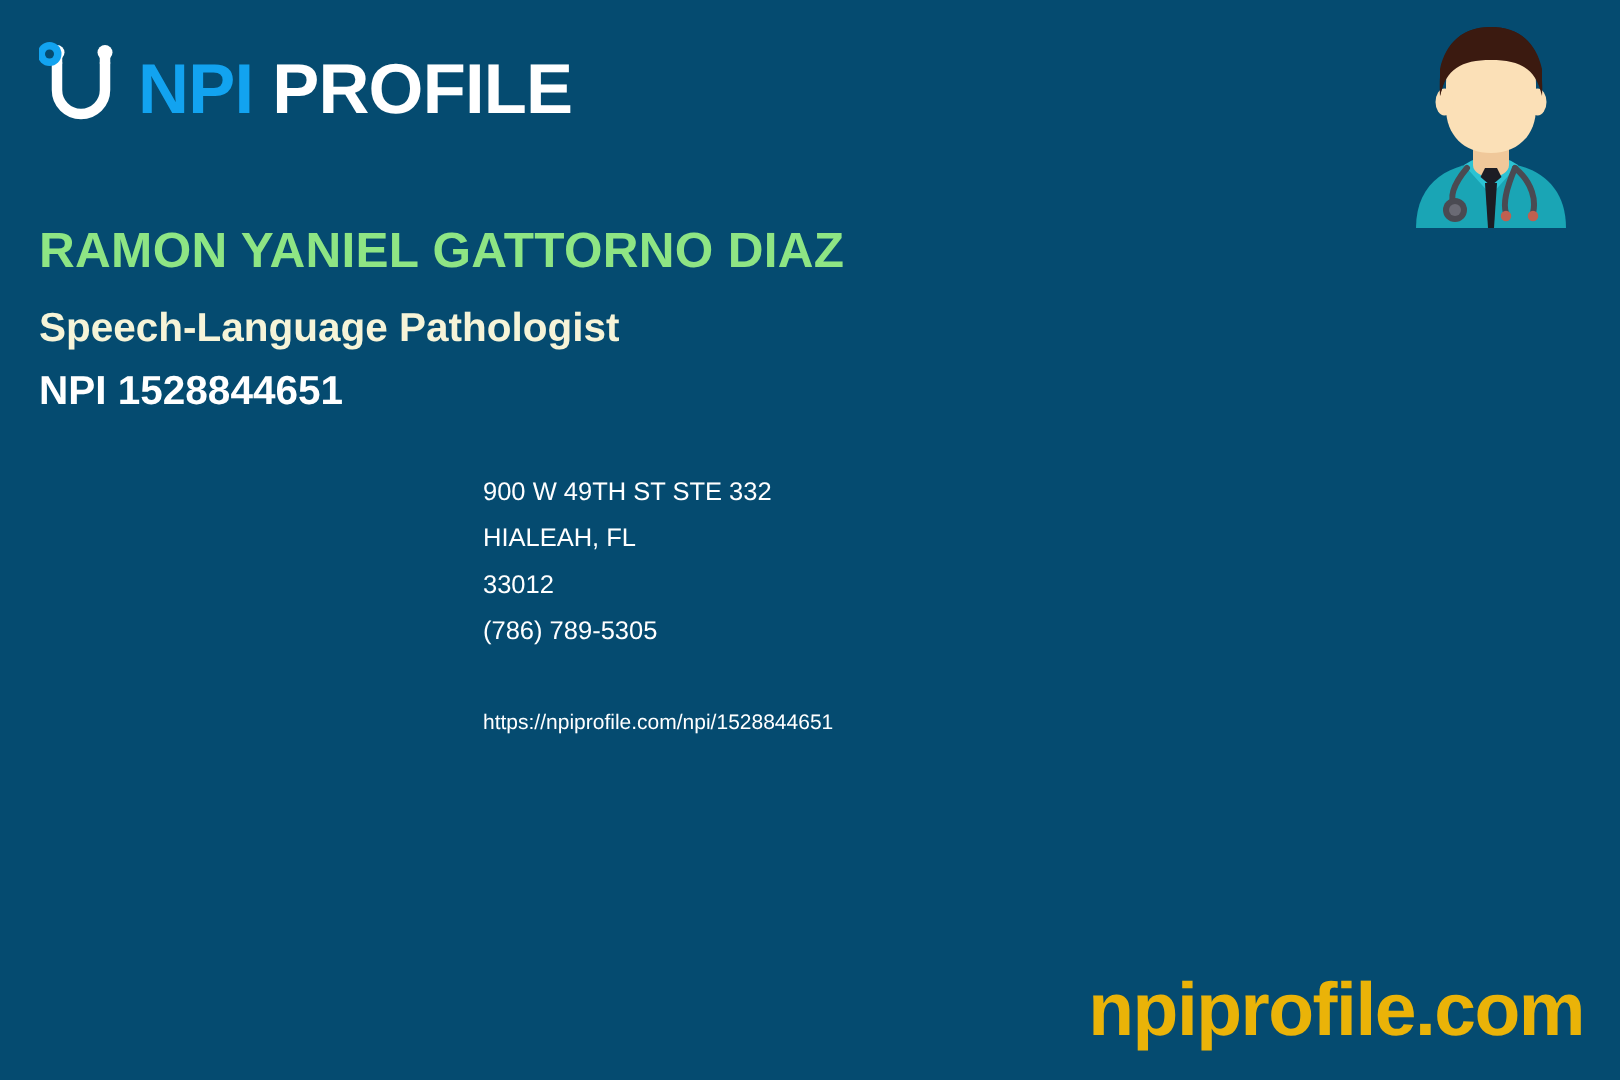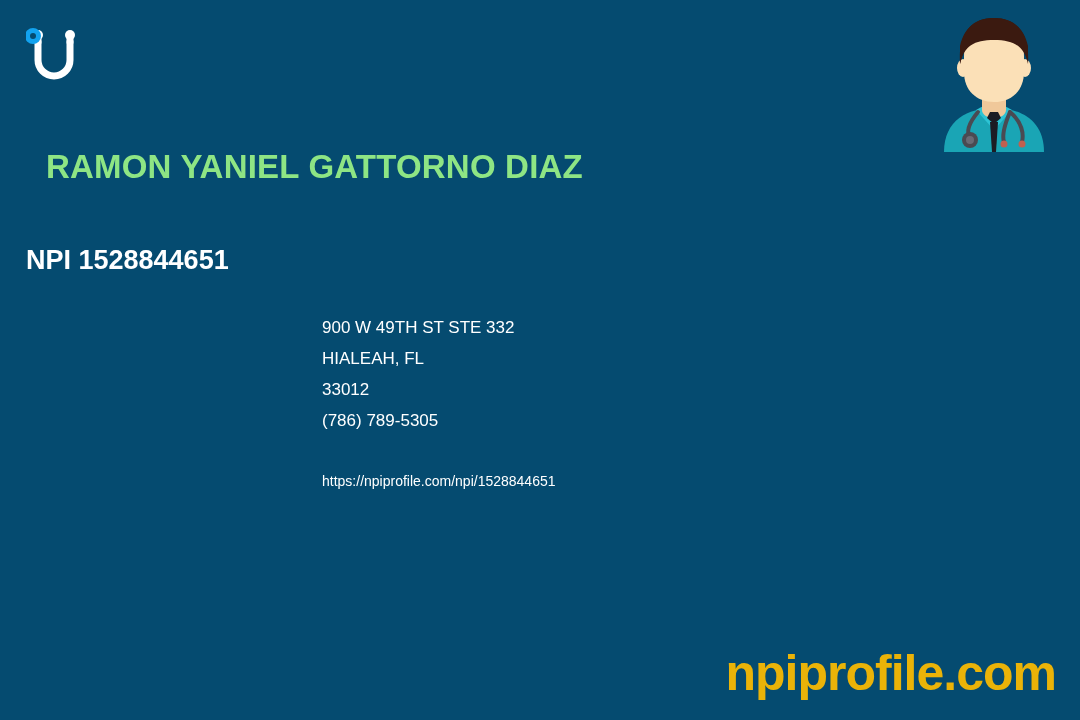--- a/index.html
+++ b/index.html
@@ -65,21 +65,20 @@
   .provider-name {
     position: absolute;
     left: 26px;
     top: 149px;
     font-size: 33px;
     font-weight: bold;
     color: #8ee584;
     letter-spacing: 0.2px;
     line-height: 1.1;
     white-space: nowrap;
-    margin-left: 20px;
   }
 
   .provider-taxonomy {
     position: absolute;
     left: 26px;
     top: 203px;
     font-size: 27px;
     font-weight: bold;
     color: #f6f4d8;
     line-height: 1.15;
@@ -149,20 +148,23 @@
 
         <path d="M44 16 L44 10" fill="none" stroke="#ffffff" stroke-width="7" stroke-linecap="round"></path>
         <path d="M12 16 L12 10" fill="none" stroke="#ffffff" stroke-width="7" stroke-linecap="round"></path>
 
         <circle cx="12" cy="9" r="5" fill="#ffffff"></circle>
         <circle cx="44" cy="9" r="5" fill="#ffffff"></circle>
 
         <circle cx="7" cy="10" r="8" fill="#12a3f0"></circle>
         <circle cx="7" cy="10" r="3" fill="#054b70"></circle>
       </svg>
+    </span>
+    <span class="logo-wordmark">
+      <span class="logo-npi">NPI</span><span>&nbsp;</span><span class="logo-profile">PROFILE</span>
     </span>
   </div>
 
   <div class="avatar">
     <svg viewBox="0 0 136 140" xmlns="http://www.w3.org/2000/svg">
 
       <path d="M18 140 C18 108 42 96 68 96 C94 96 118 108 118 140 Z" fill="#1aa5b5"></path>
 
       <path d="M50 98 L68 118 L86 98 C80 94 74 92 68 92 C62 92 56 94 50 98 Z" fill="#2cc3d4"></path>
 
@@ -183,20 +185,21 @@
       <path d="M84 100 C96 110 98 122 96 130" fill="none" stroke="#4a4a52" stroke-width="4" stroke-linecap="round"></path>
       <path d="M84 100 C78 114 76 124 78 130" fill="none" stroke="#4a4a52" stroke-width="4" stroke-linecap="round"></path>
       <circle cx="44" cy="128" r="8" fill="#4a4a52"></circle>
       <circle cx="44" cy="128" r="4" fill="#6a6a74"></circle>
       <circle cx="78" cy="132" r="3.5" fill="#c06050"></circle>
       <circle cx="96" cy="132" r="3.5" fill="#c06050"></circle>
     </svg>
   </div>
 
   <div class="provider-name">RAMON YANIEL GATTORNO DIAZ</div>
+  <div class="provider-taxonomy">Speech-Language Pathologist</div>
   <div class="provider-npi">NPI 1528844651</div>
 
   <div class="address-block">
     <div class="address-line">900 W 49TH ST STE 332</div>
     <div class="address-line">HIALEAH, FL</div>
     <div class="address-line">33012</div>
     <div class="address-line">(786) 789-5305</div>
   </div>
 
   <div class="profile-url">https://npiprofile.com/npi/1528844651</div>

